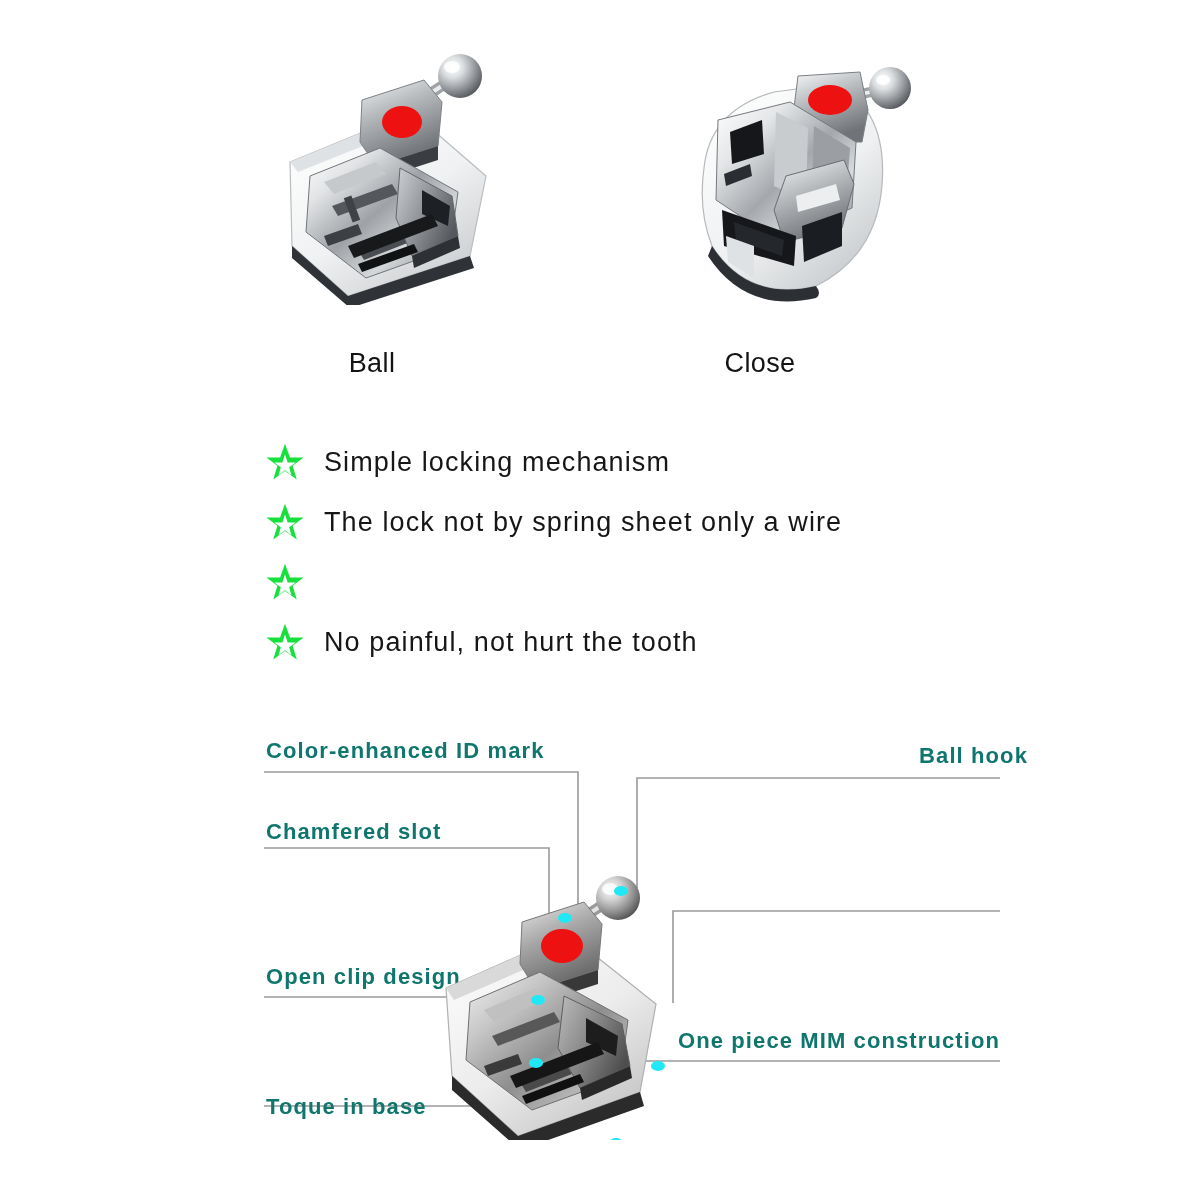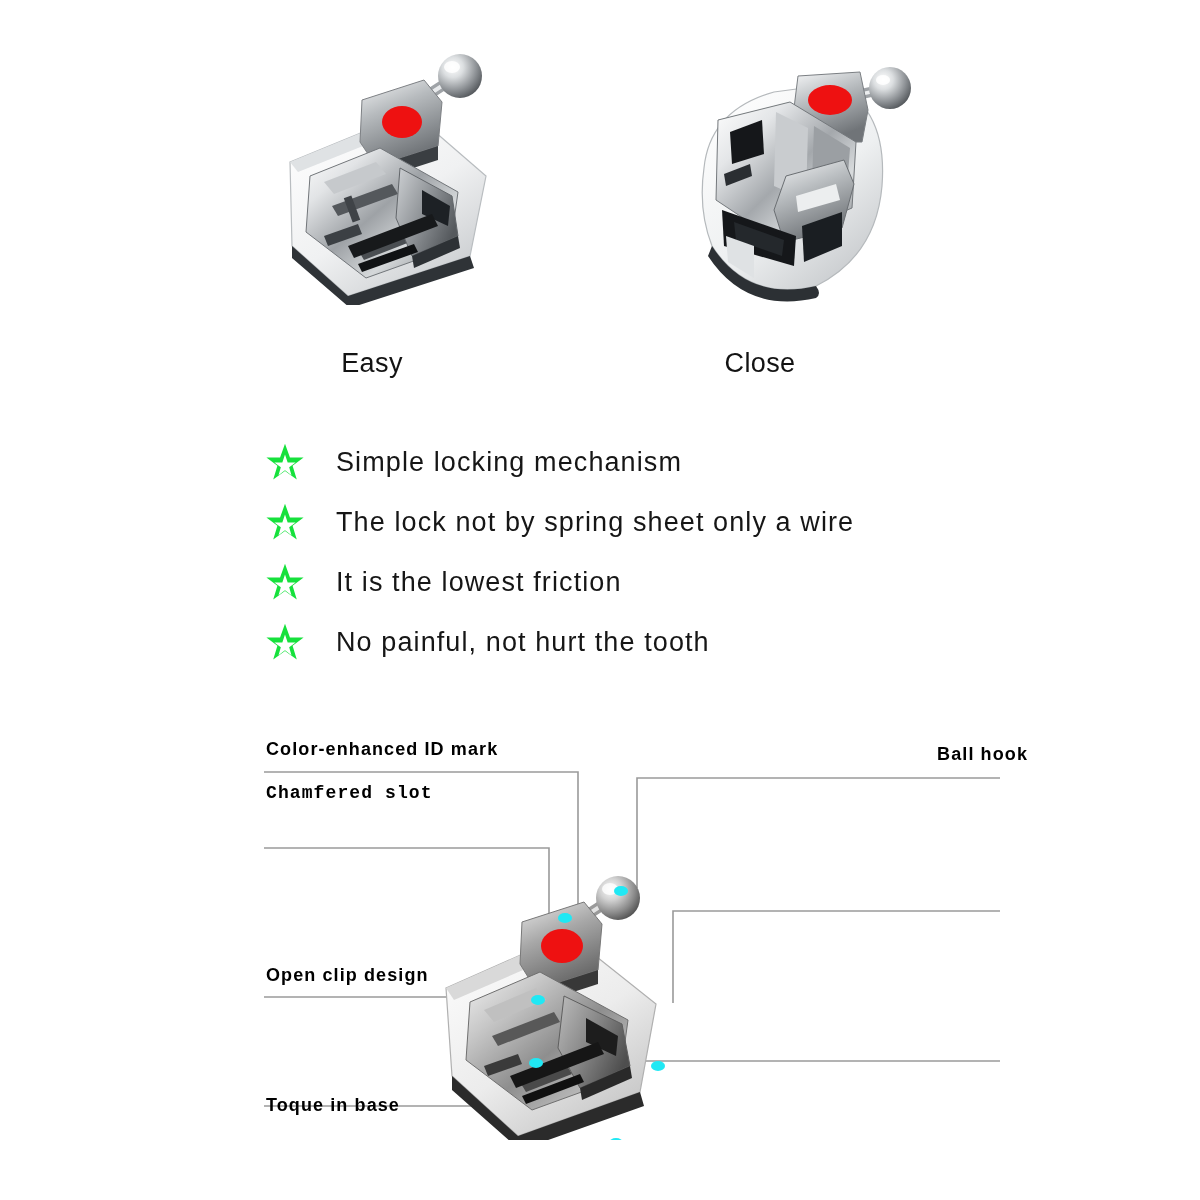--- a/index.html
+++ b/index.html
@@ -30,43 +30,42 @@
     white-space: nowrap;
     text-align: center;
   }
 
   
   .feature-row {
     position: absolute;
     display: flex;
     align-items: center;
     height: 40px;
-    gap: 12px;
   }
   .star-bullet {
     width: 38px;
     height: 38px;
     flex: 0 0 38px;
     display: block;
   }
   .feature-text {
     font-size: 27px;
     color: #161616;
     letter-spacing: 1.1px;
     white-space: nowrap;
     margin-left: 20px;
     line-height: 1;
   }
 
   
   .callout-label {
     position: absolute;
-    font-size: 18px;
+    font-size: 22px;
     font-weight: bold;
-    color: #000000;
+    color: #0f766e;
     letter-spacing: 1.1px;
     white-space: nowrap;
     line-height: 1;
   }
   .leader-svg {
     position: absolute;
     left: 0;
     top: 0;
     width: 1200px;
     height: 1200px;
@@ -134,21 +133,21 @@
 
       <path d="M138,118 L190,146 L196,186 L150,206 L134,168 Z" fill="url(#metalC)" stroke="#62666a" stroke-width="1"></path>
       <path d="M150,206 L196,186 L198,198 L152,218 Z" fill="#2d3135"></path>
       <path d="M160,140 L188,156 L186,176 L160,164 Z" fill="#1d2125"></path>
 
       <path d="M86,196 L170,164 L176,176 L92,208 Z" fill="#17191b"></path>
       <path d="M96,214 L152,194 L156,202 L100,222 Z" fill="#101214"></path>
     </svg>
   </div>
 
-  <div class="bracket-caption" style="left:292px; top:348px; width:160px;">Easy</div>
+  <div class="bracket-caption" style="left:292px; top:348px; width:160px;">Ball</div>
 
   <div class="bracket-figure" style="left:666px; top:50px; width:248px; height:255px;">
     <svg width="248" height="255" viewBox="0 0 248 255">
       <defs>
         <linearGradient id="metalA2" x1="0" y1="0" x2="1" y2="1">
           <stop offset="0%" stop-color="#ffffff"></stop>
           <stop offset="25%" stop-color="#e4e6e8"></stop>
           <stop offset="52%" stop-color="#a4a8ac"></stop>
           <stop offset="74%" stop-color="#d8dbdd"></stop>
           <stop offset="100%" stop-color="#7c8084"></stop>
@@ -216,21 +215,20 @@
         <path d="M50 30 L57 51 L78 51 L61 64 L67 85 L50 72 L33 85 L39 64 L22 51 L43 51 Z" fill="#ffffff"></path>
       </svg>
       <span class="feature-text">The lock not by spring sheet only a wire</span>
     </div>
 
     <div class="feature-row" style="left:266px; top:562px;">
       <svg class="star-bullet" viewBox="0 0 100 100">
         <path d="M50 2 L63 38 L99 38 L70 60 L81 96 L50 74 L19 96 L30 60 L1 38 L37 38 Z" fill="#16e13c"></path>
         <path d="M50 30 L57 51 L78 51 L61 64 L67 85 L50 72 L33 85 L39 64 L22 51 L43 51 Z" fill="#ffffff"></path>
       </svg>
-      <span class="feature-text">It is the lowest friction</span>
     </div>
 
     <div class="feature-row" style="left:266px; top:622px;">
       <svg class="star-bullet" viewBox="0 0 100 100">
         <path d="M50 2 L63 38 L99 38 L70 60 L81 96 L50 74 L19 96 L30 60 L1 38 L37 38 Z" fill="#16e13c"></path>
         <path d="M50 30 L57 51 L78 51 L61 64 L67 85 L50 72 L33 85 L39 64 L22 51 L43 51 Z" fill="#ffffff"></path>
       </svg>
       <span class="feature-text">No painful, not hurt the tooth</span>
     </div>
 
@@ -249,25 +247,26 @@
 
       <path d="M1000,778 L637,778 L637,888"></path>
 
       <path d="M1000,911 L673,911 L673,1003"></path>
 
       <path d="M1000,1061 L634,1061"></path>
     </g>
   </svg>
 
   <div class="callout-label" style="left:266px; top:740px;">Color-enhanced ID mark</div>
-  <div class="callout-label" style="left:266px; top:784px;font-family:Liberation Mono, monospace;">Chamfered slot</div>
+  <div class="callout-label" style="left:266px; top:821px;">Chamfered slot</div>
   <div class="callout-label" style="left:266px; top:966px;">Open clip design</div>
   <div class="callout-label" style="left:266px; top:1076px;margin-top:20px;">Toque in base</div>
 
   <div class="callout-label" style="left:0; top:745px; width:1000px; text-align:right;margin-left:28px;">Ball hook</div>
+  <div class="callout-label" style="left:0; top:1030px; width:1000px; text-align:right;">One piece MIM construction</div>
 
   <div class="diagram-figure" style="left:440px; top:860px; width:290px; height:280px;">
     <svg width="290" height="280" viewBox="0 0 290 280">
       <defs>
         <linearGradient id="gA" x1="0" y1="0" x2="1" y2="1">
           <stop offset="0%" stop-color="#f2f2f2"></stop>
           <stop offset="25%" stop-color="#c8c8c8"></stop>
           <stop offset="55%" stop-color="#8e8e8e"></stop>
           <stop offset="78%" stop-color="#b6b6b6"></stop>
           <stop offset="100%" stop-color="#6e6e6e"></stop>

